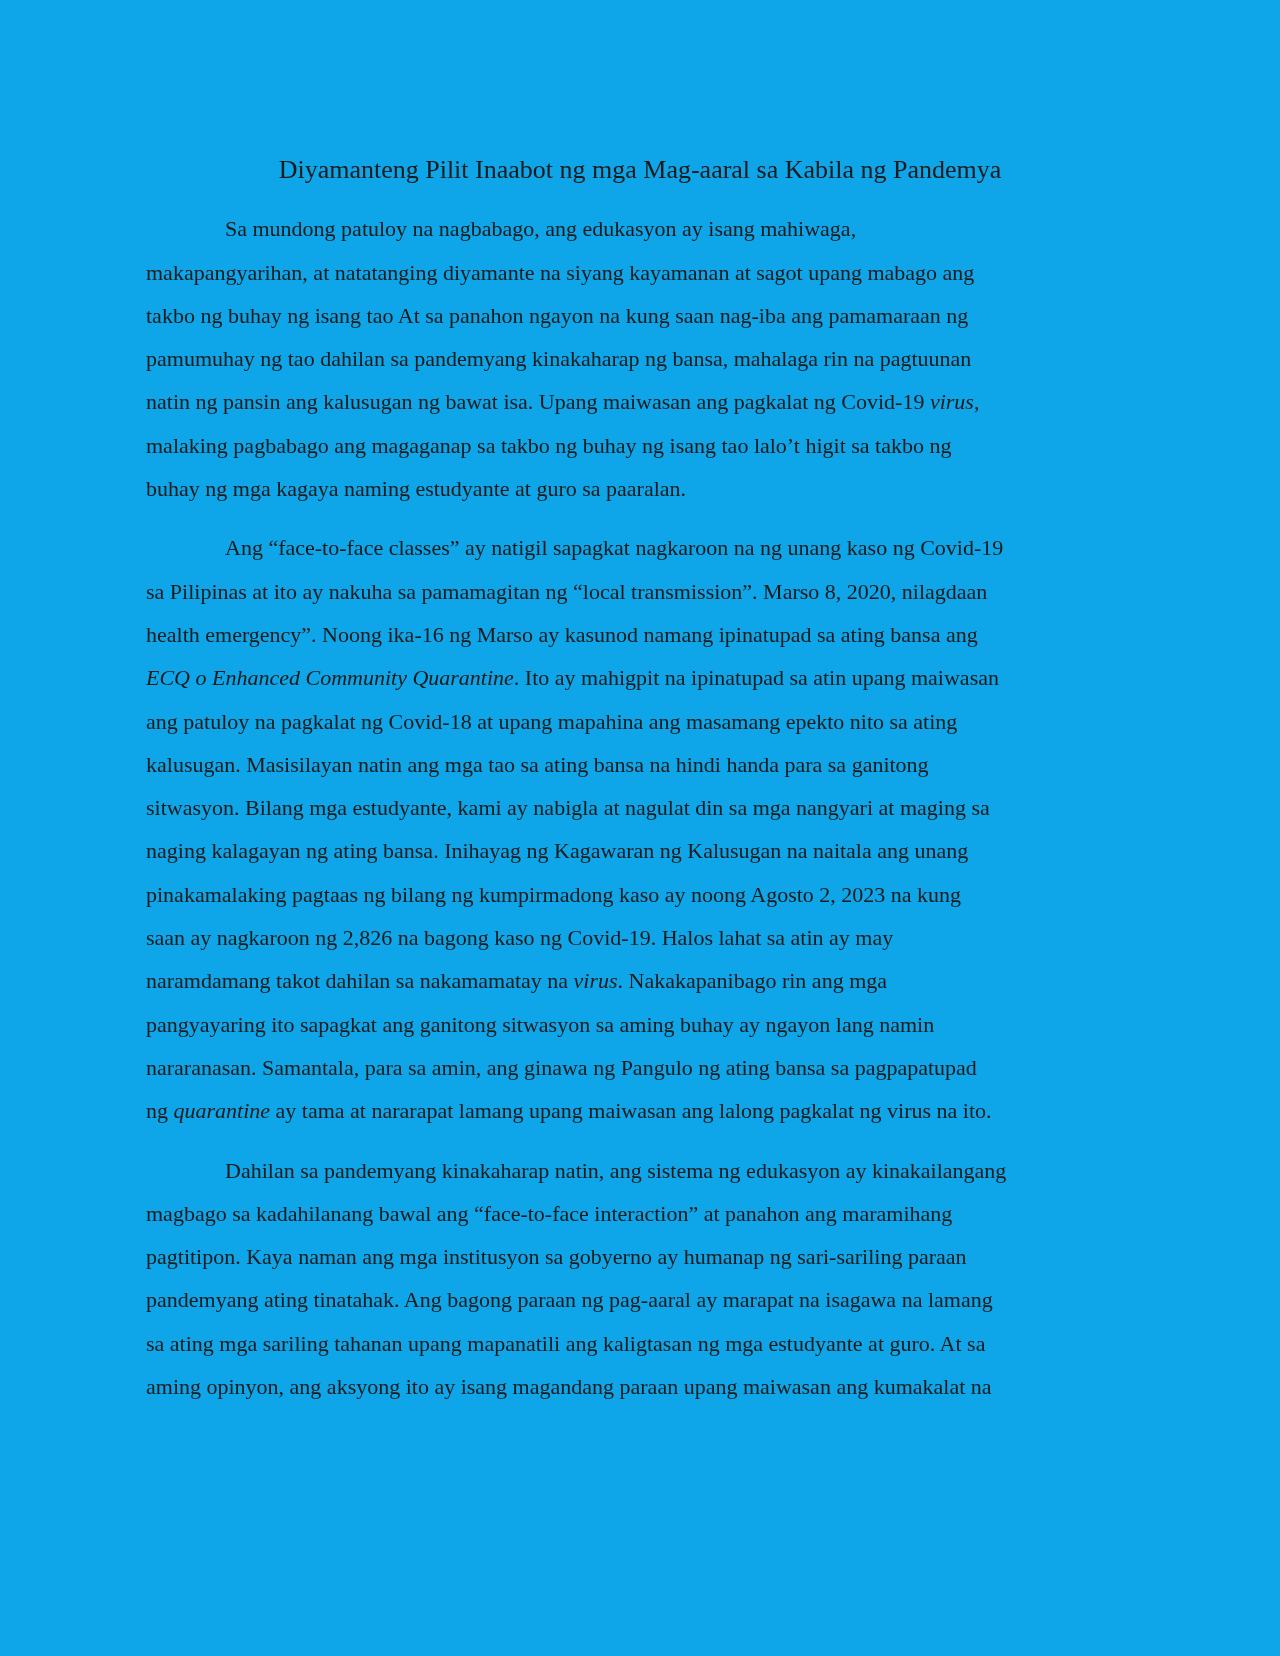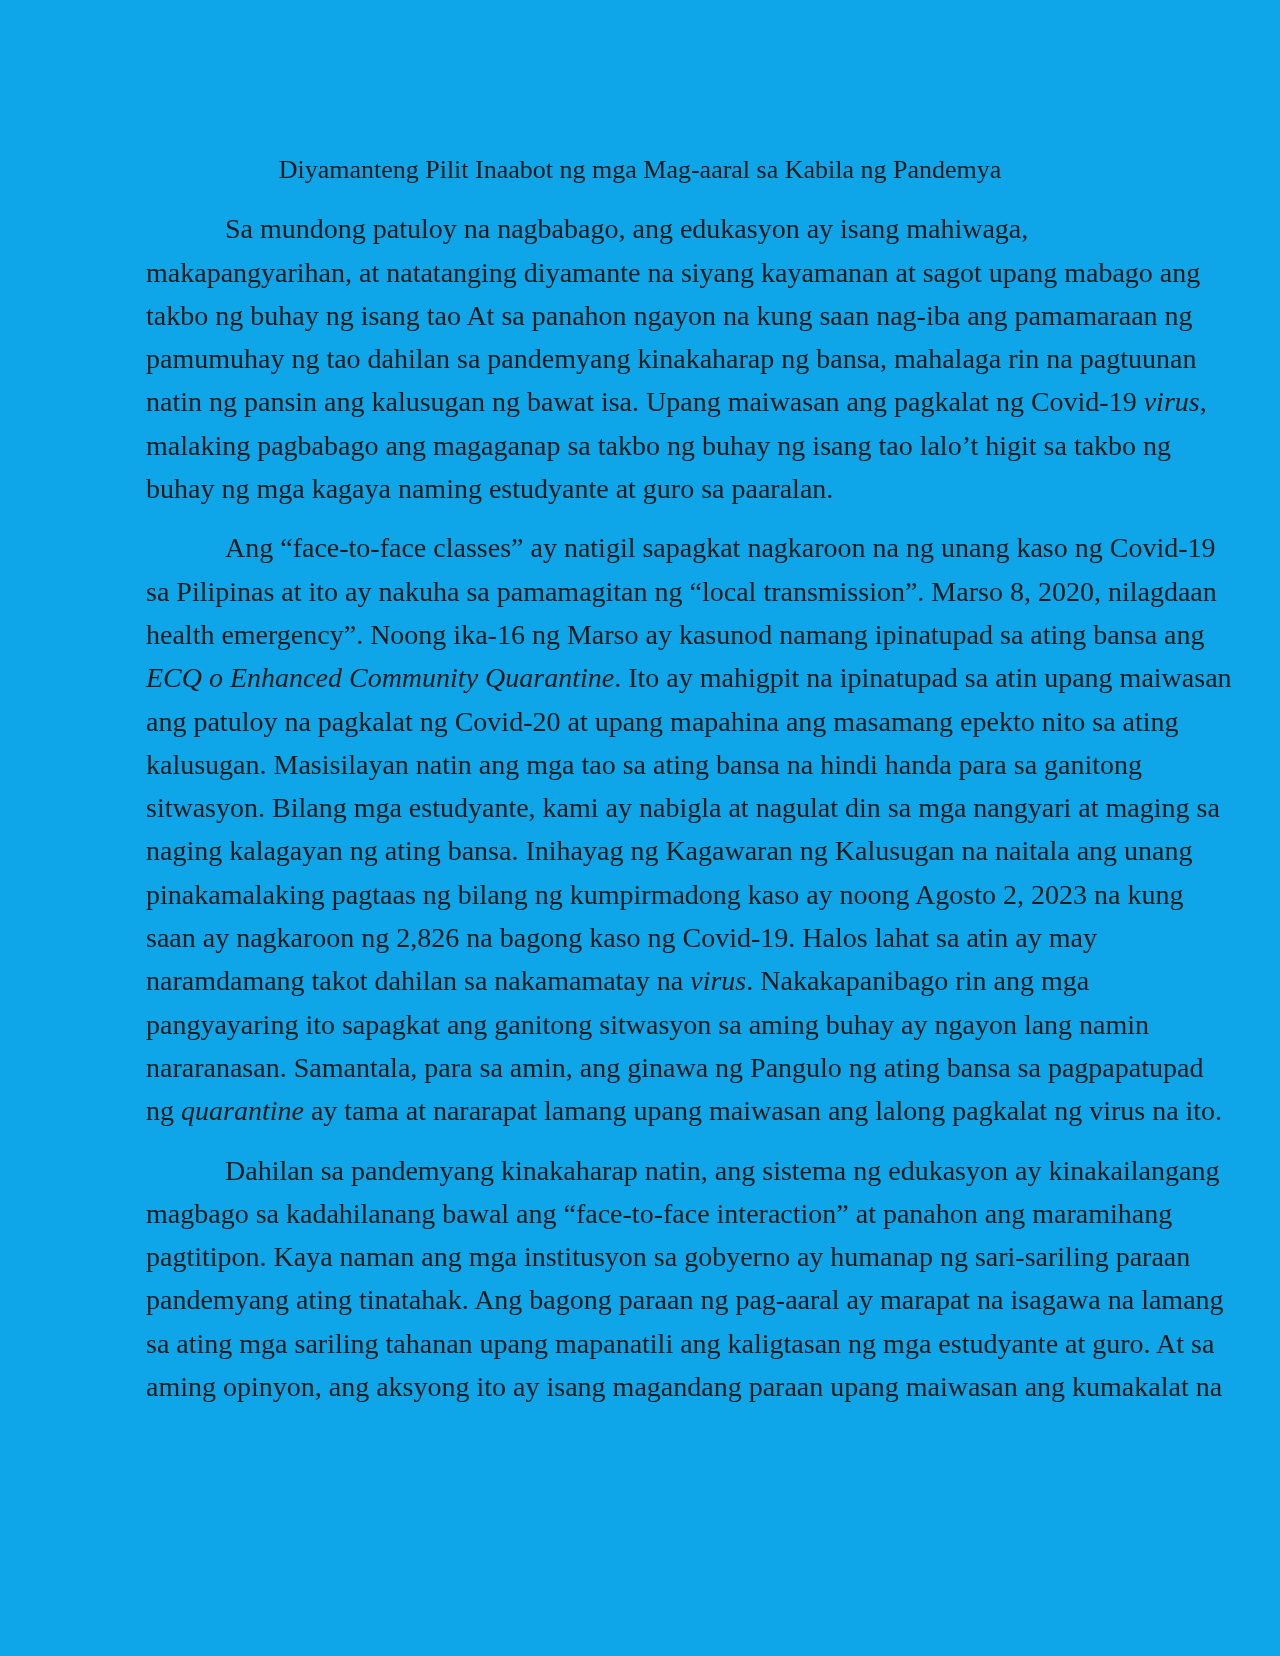--- a/index.html
+++ b/index.html
@@ -23,21 +23,21 @@
     text-align: center;
     font-size: 26px;
     line-height: 43.3px;
     margin: 0 0 16px 0;
     white-space: nowrap;
   }
   .paragraph {
     margin: 0 0 16px 0;
   }
   .line {
-    font-size: 28px;
+    font-size: 22px;
     line-height: 43.3px;
     white-space: nowrap;
   }
   .line.first {
     text-indent: 79px;
   }
   .italic {
     font-style: italic;
   }
 </style>
@@ -55,21 +55,21 @@
           <div class="line"><span>pamumuhay ng tao dahilan sa pandemyang kinakaharap ng bansa, mahalaga rin na pagtuunan</span></div>
           <div class="line"><span>natin ng pansin ang kalusugan ng bawat isa. Upang maiwasan ang pagkalat ng Covid-19 </span><span class="italic">virus</span><span>,</span></div>
           <div class="line"><span>malaking pagbabago ang magaganap sa takbo ng buhay ng isang tao lalo’t higit sa takbo ng</span></div>
           <div class="line"><span>buhay ng mga kagaya naming estudyante at guro sa paaralan.</span></div>
         </div>
         <div class="paragraph">
           <div class="line first"><span>Ang “face-to-face classes” ay natigil sapagkat nagkaroon na ng unang kaso ng Covid-19</span></div>
           <div class="line"><span>sa Pilipinas at ito ay nakuha sa pamamagitan ng “local transmission”. Marso 8, 2020, nilagdaan</span></div>
           <div class="line"><span>health emergency”. Noong ika-16 ng Marso ay kasunod namang ipinatupad sa ating bansa ang</span></div>
           <div class="line"><span class="italic">ECQ o Enhanced Community Quarantine</span><span>. Ito ay mahigpit na ipinatupad sa atin upang maiwasan</span></div>
-          <div class="line"><span>ang patuloy na pagkalat ng Covid-20 at upang mapahina ang masamang epekto nito sa ating</span></div>
+          <div class="line"><span>ang patuloy na pagkalat ng Covid-18 at upang mapahina ang masamang epekto nito sa ating</span></div>
           <div class="line"><span>kalusugan. Masisilayan natin ang mga tao sa ating bansa na hindi handa para sa ganitong</span></div>
           <div class="line"><span>sitwasyon. Bilang mga estudyante, kami ay nabigla at nagulat din sa mga nangyari at maging sa</span></div>
           <div class="line"><span>naging kalagayan ng ating bansa. Inihayag ng Kagawaran ng Kalusugan na naitala ang unang</span></div>
           <div class="line"><span>pinakamalaking pagtaas ng bilang ng kumpirmadong kaso ay noong Agosto 2, 2023 na kung</span></div>
           <div class="line"><span>saan ay nagkaroon ng 2,826 na bagong kaso ng Covid-19. Halos lahat sa atin ay may</span></div>
           <div class="line"><span>naramdamang takot dahilan sa nakamamatay na </span><span class="italic">virus</span><span>. Nakakapanibago rin ang mga</span></div>
           <div class="line"><span>pangyayaring ito sapagkat ang ganitong sitwasyon sa aming buhay ay ngayon lang namin</span></div>
           <div class="line"><span>nararanasan. Samantala, para sa amin, ang ginawa ng Pangulo ng ating bansa sa pagpapatupad</span></div>
           <div class="line"><span>ng </span><span class="italic">quarantine</span><span> ay tama at nararapat lamang upang maiwasan ang lalong pagkalat ng virus na ito.</span></div>
         </div>

